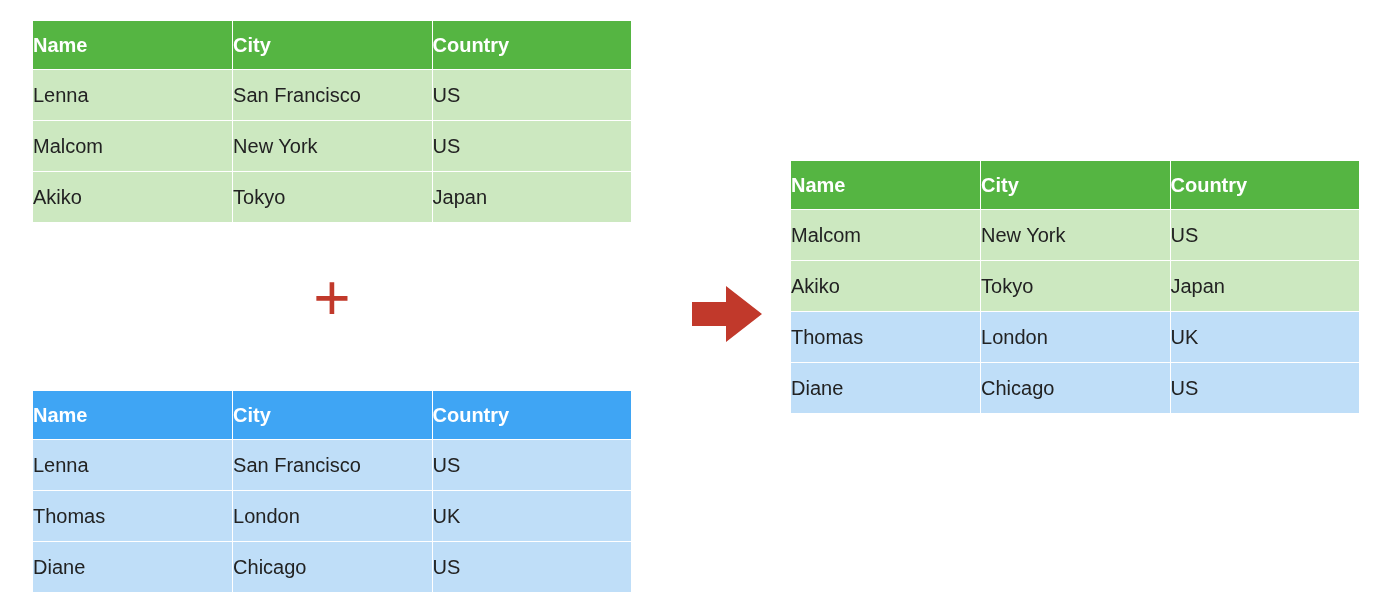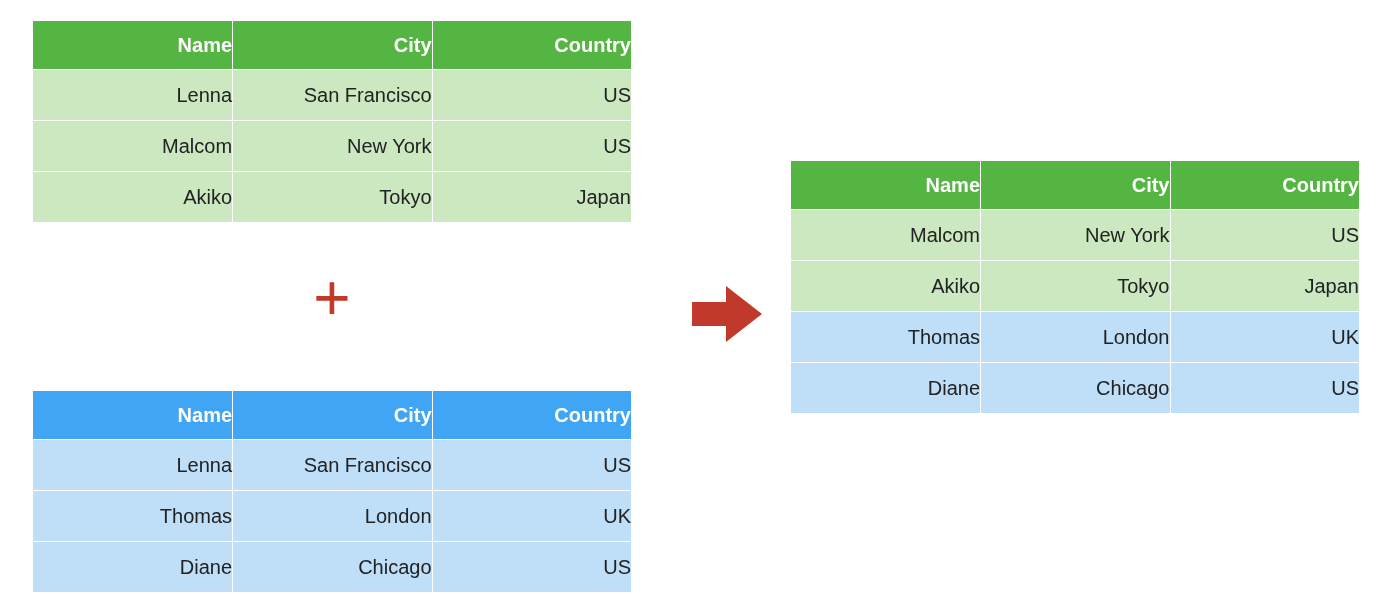--- a/index.html
+++ b/index.html
@@ -15,21 +15,21 @@
     position: relative;
     width: 1400px;
     height: 616px;
   }
   table {
     border-collapse: collapse;
     table-layout: fixed;
     font-size: 20px;
   }
   th, td {
-    text-align: right;
+    text-align: left;
     font-weight: 400;
     padding: 0;
   }
   th {
     color: #ffffff;
     font-weight: 600;
     height: 48px;
   }
   td {
     height: 50px;

